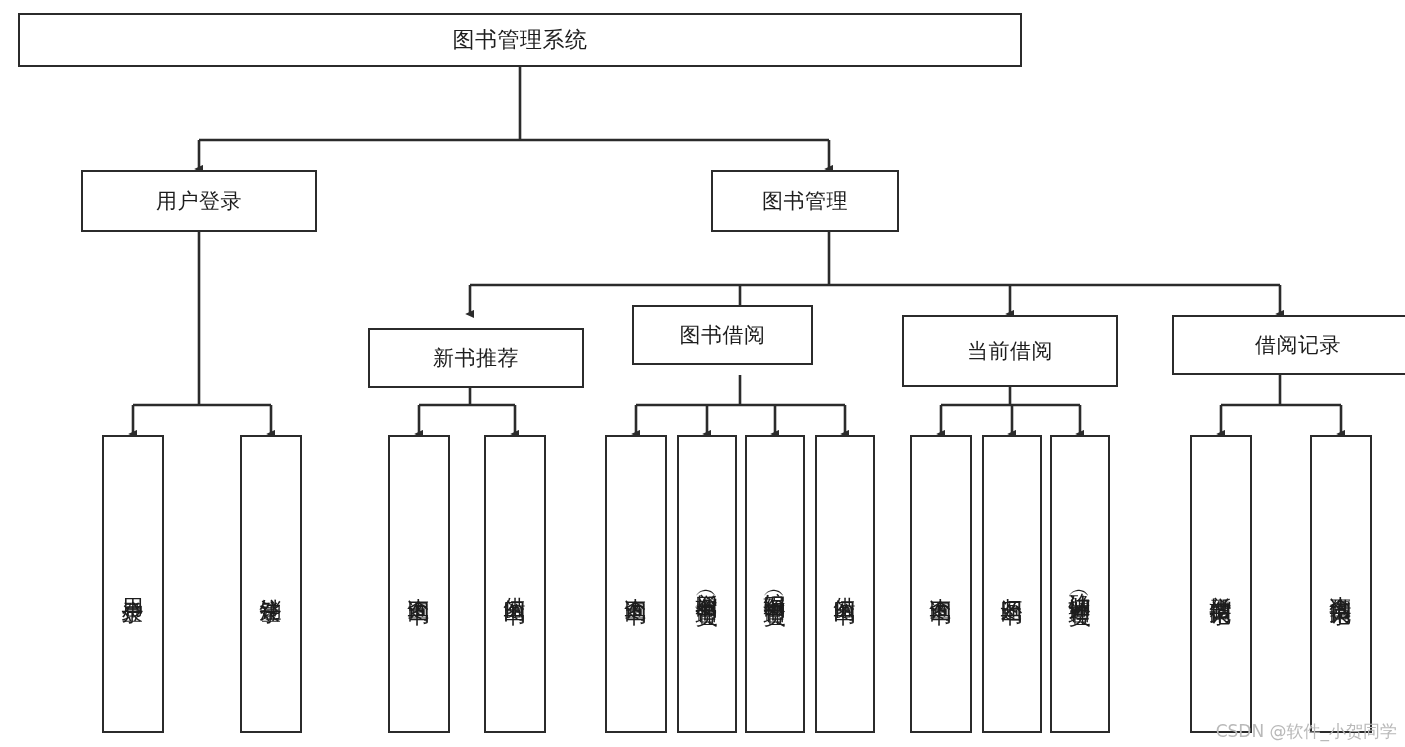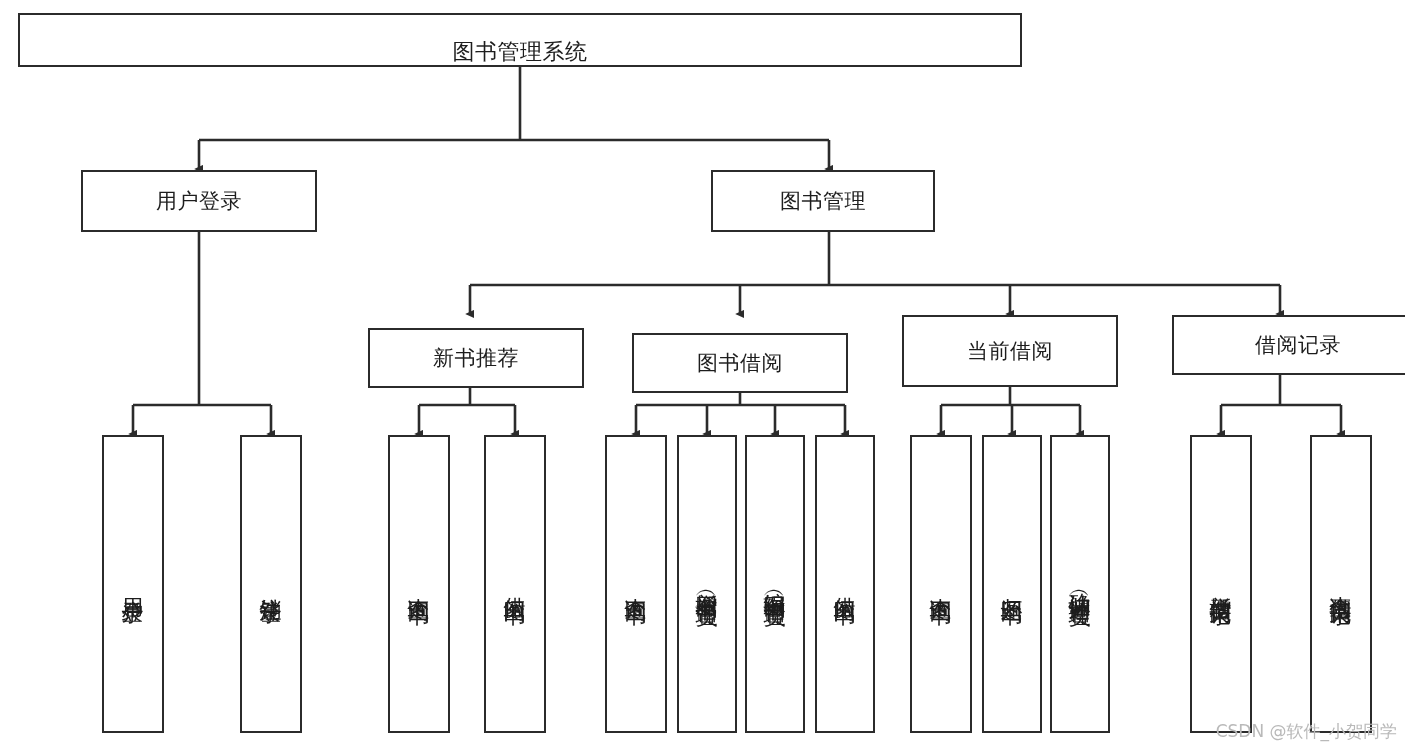--- a/index.html
+++ b/index.html
@@ -119,33 +119,33 @@
         <path d="M 1012 405 L 1012 434" marker-end="url(#arrowhead)"></path>
         <path d="M 1080 405 L 1080 434" marker-end="url(#arrowhead)"></path>
         <path d="M 1280 375 L 1280 405"></path>
         <path d="M 1221 405 L 1341 405"></path>
         <path d="M 1221 405 L 1221 434" marker-end="url(#arrowhead)"></path>
         <path d="M 1341 405 L 1341 434" marker-end="url(#arrowhead)"></path>
       </g>
   </svg>
 
   <div id="node-layer">
-      <div class="node horiz root" style="left: 18px; top: 13px; width: 1004px; height: 54px; align-items: flex-end;">
+      <div class="node horiz root" style="left: 18px; top: 13px; width: 1004px; height: 54px;">
         <span class="node-label">图书管理系统</span>
       </div>
       <div class="node horiz" style="left: 81px; top: 170px; width: 236px; height: 62px;">
         <span class="node-label">用户登录</span>
       </div>
-      <div class="node horiz" style="left: 711px; top: 170px; width: 224px; height: 62px;">
+      <div class="node horiz" style="left: 711px; top: 170px; width: 188px; height: 62px;">
         <span class="node-label">图书管理</span>
       </div>
       <div class="node horiz" style="left: 362px; top: 328px; width: 216px; height: 60px; margin-left: 6px;">
         <span class="node-label">新书推荐</span>
       </div>
-      <div class="node horiz" style="left: 632px; top: 333px; width: 216px; height: 60px;">
+      <div class="node horiz" style="left: 632px; top: 305px; width: 181px; height: 60px;">
         <span class="node-label">图书借阅</span>
       </div>
       <div class="node horiz" style="left: 902px; top: 315px; width: 216px; height: 72px;">
         <span class="node-label">当前借阅</span>
       </div>
       <div class="node horiz" style="left: 1172px; top: 315px; width: 252px; height: 60px;">
         <span class="node-label">借阅记录</span>
       </div>
       <div class="node vert" style="left: 102px; top: 435px; width: 62px; height: 298px;">
         <span class="node-label">用户登录</span>

